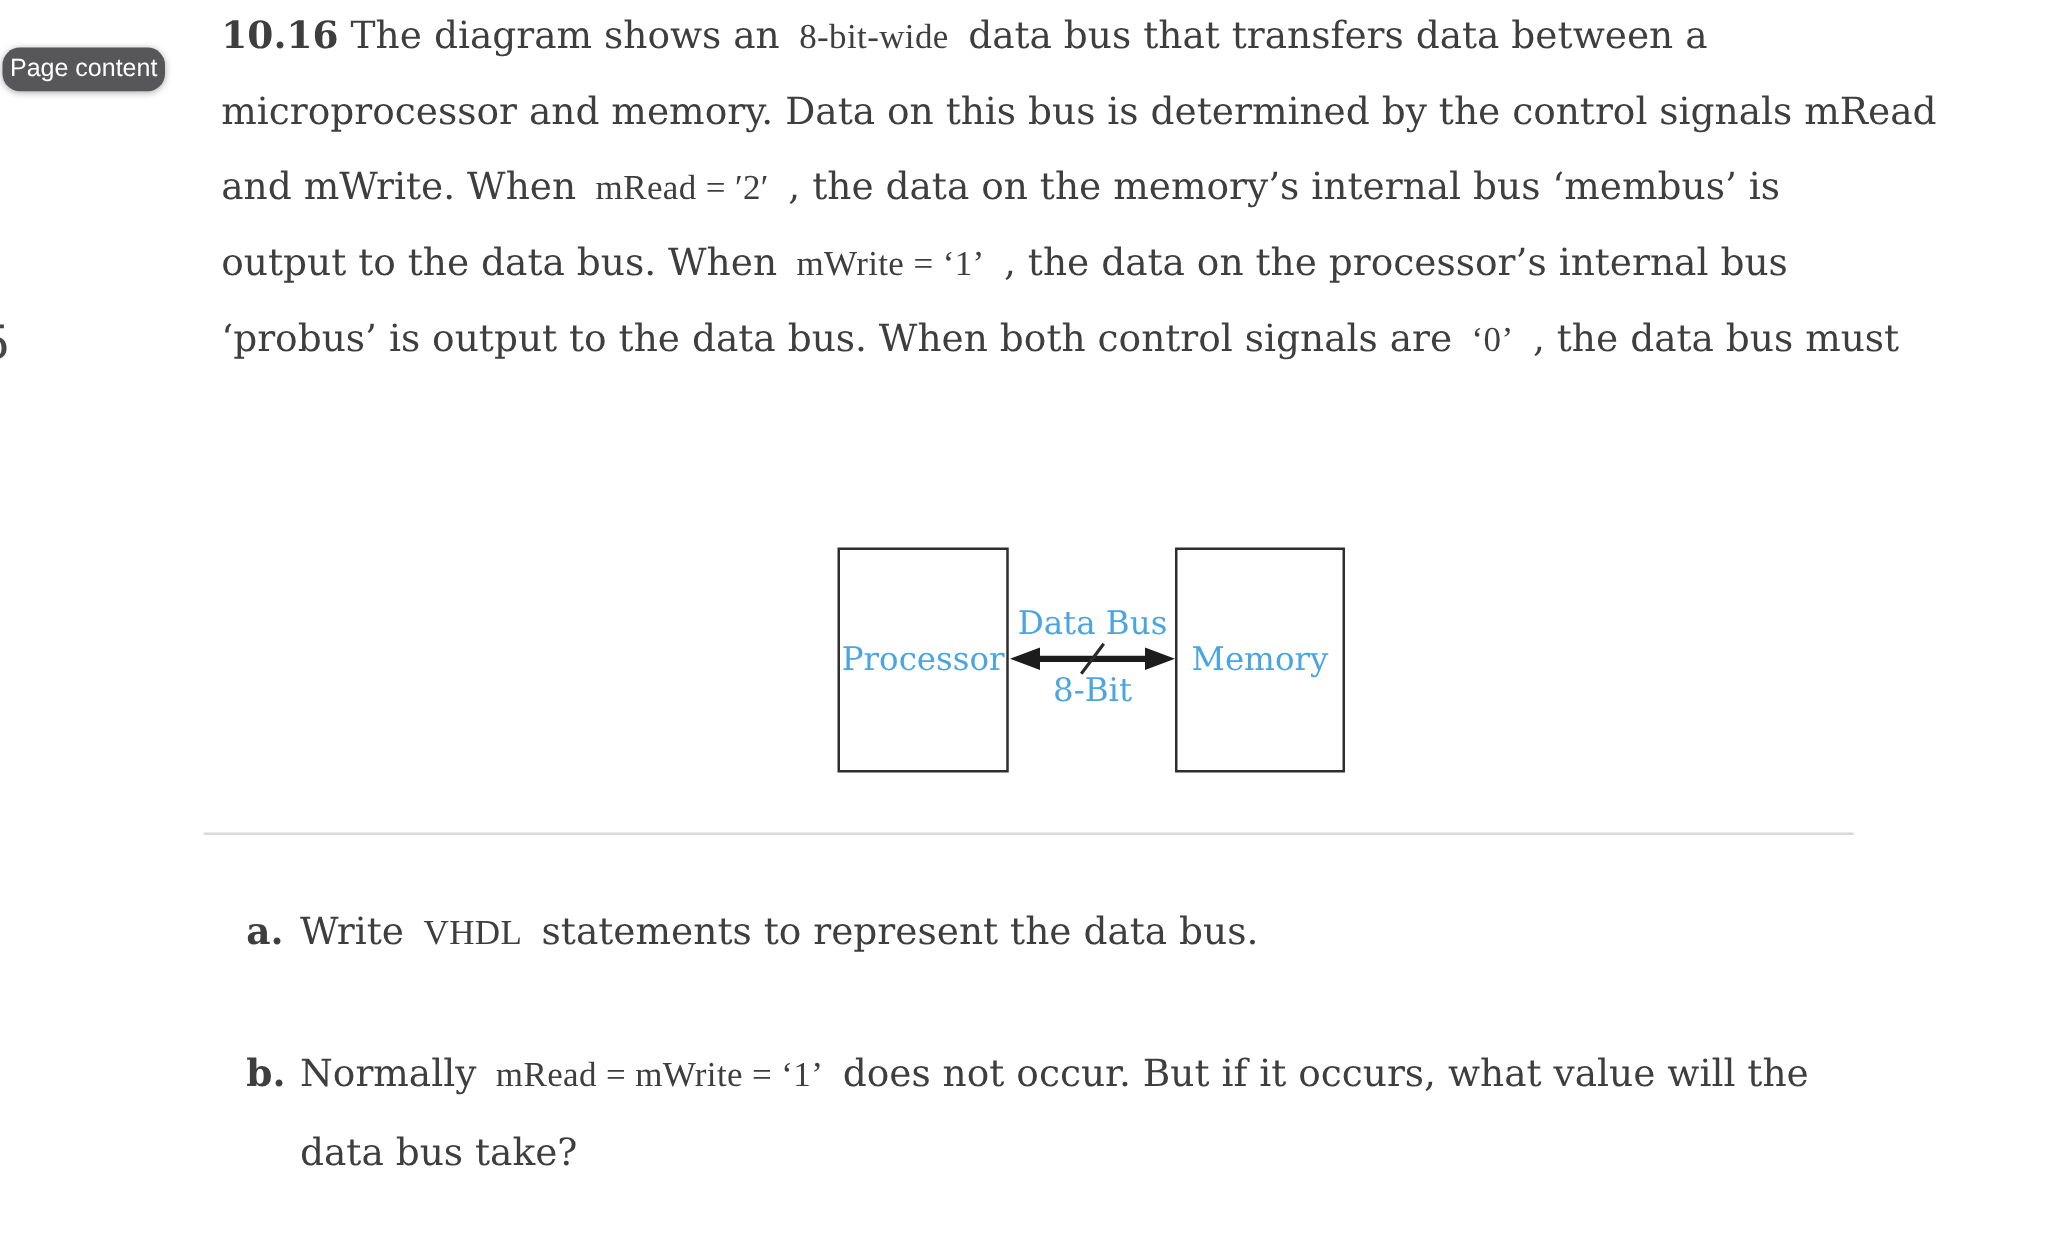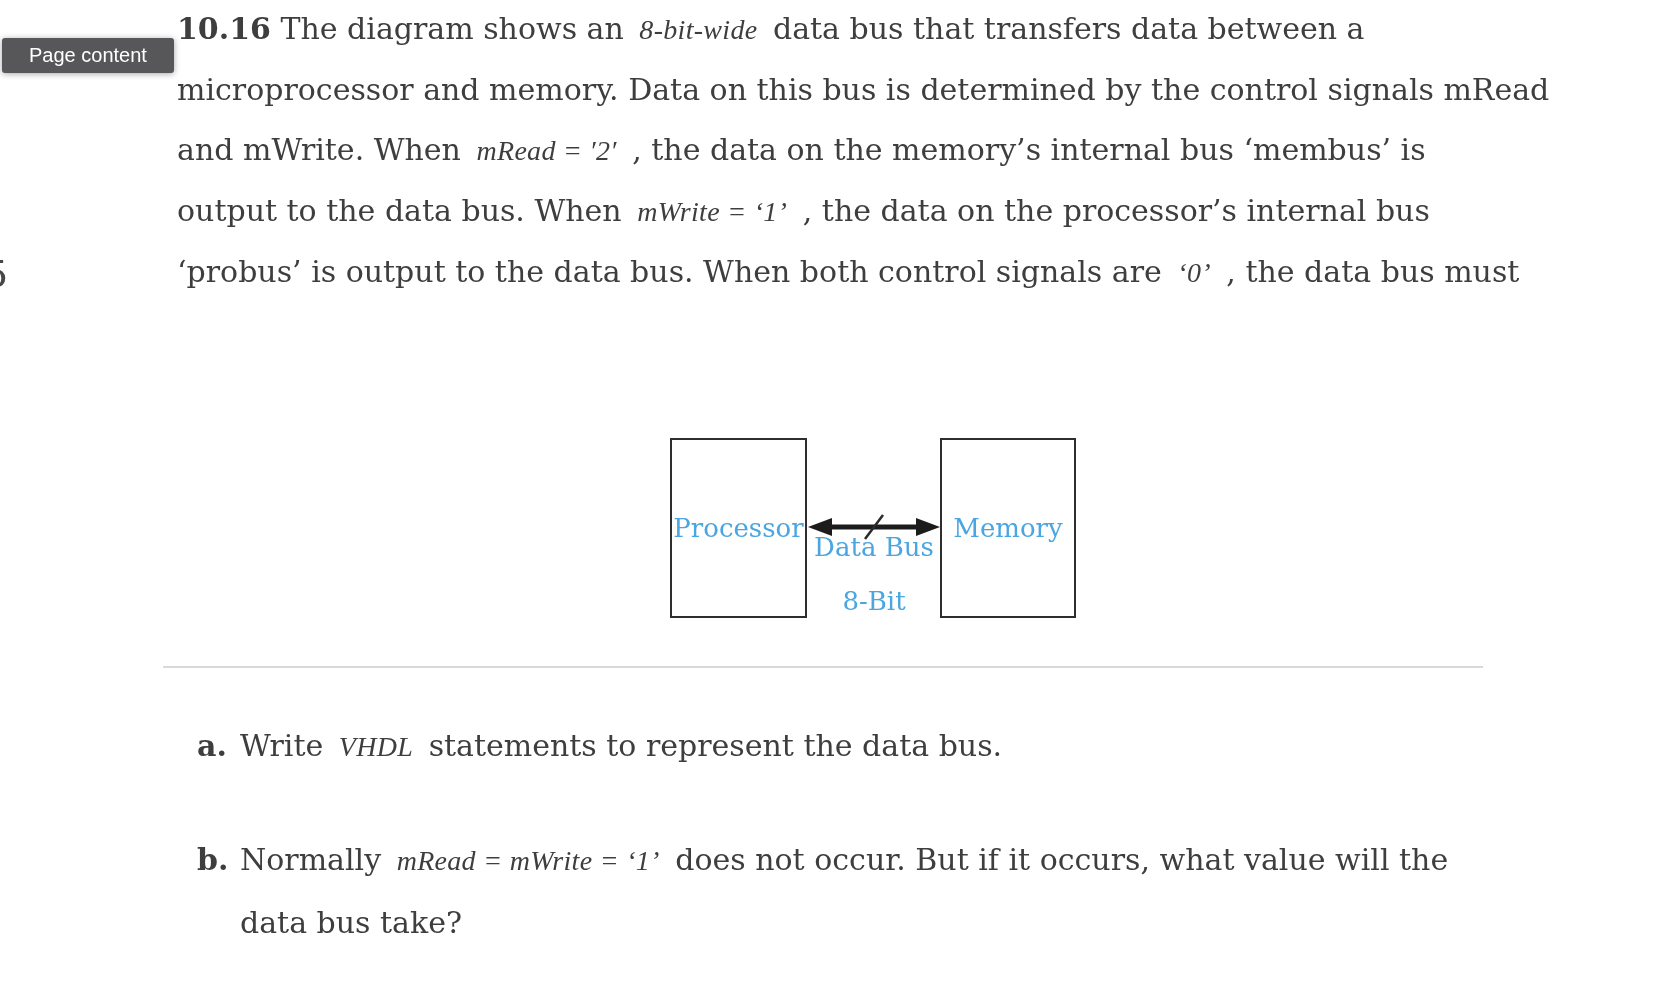--- a/index.html
+++ b/index.html
@@ -5,52 +5,52 @@
   html,body { margin:0; padding:0; background:#ffffff; }
   .page {
     position:relative; width:1654px; height:1000px; background:#ffffff;
     overflow:hidden; font-family:"DejaVu Serif", serif; color:#3e3e3e;
   }
   
   .badge {
     position:absolute; left:2px; top:38px; height:35px;
     background:#57575a; color:#ffffff;
     font-family:"Liberation Sans", sans-serif; font-size:20px;
-    display:flex; align-items:center; padding:0 27px;
-    border-radius:3px; box-shadow:0 1px 6px rgba(0,0,0,0.35);
+    display:flex; align-items:center; padding:0 6px;
+    border-radius:14px; box-shadow:0 1px 6px rgba(0,0,0,0.35);
   }
   
   .margin-frag {
     position:absolute; left:-16px; top:252px;
     font-size:38px; color:#474747;
   }
   
   .para {
     position:absolute; left:177px; top:-1px; width:1400px;
     font-size:30px; line-height:60px;
   }
   .para .line { white-space:nowrap; }
   .b { font-weight:bold;margin-top:40px; }
   .math {
     font-family:"Liberation Serif", serif;
-    font-size:28px; margin:0 6px; letter-spacing:0.3px;font-style:italic;
+    font-size:28px; margin:0 6px; letter-spacing:0.3px;
   }
   
   .box {
     position:absolute; top:438px; height:176px;
     border:2.5px solid #2e2e2e; background:#ffffff;
     display:flex; align-items:center; justify-content:center;
   }
   .box-processor { left:670px; width:133px; }
   .box-memory   { left:940px; width:132px; }
   .blue { color:#4aa5e0; }
   .box-label { font-size:26px; }
   .bus-label {
     position:absolute; left:806px; width:136px;
-    text-align:center; font-size:26px; line-height:26px;margin-top:48px;
+    text-align:center; font-size:26px; line-height:26px;
   }
   .bus-label-top { top:486px; }
   .bus-label-bottom { top:540px; }
   .arrow-svg { position:absolute; left:806px; top:505px; }
   
   .divider {
     position:absolute; left:163px; top:666px; width:1320px; height:2px;
     background:#d9d9d9;
   }
   

